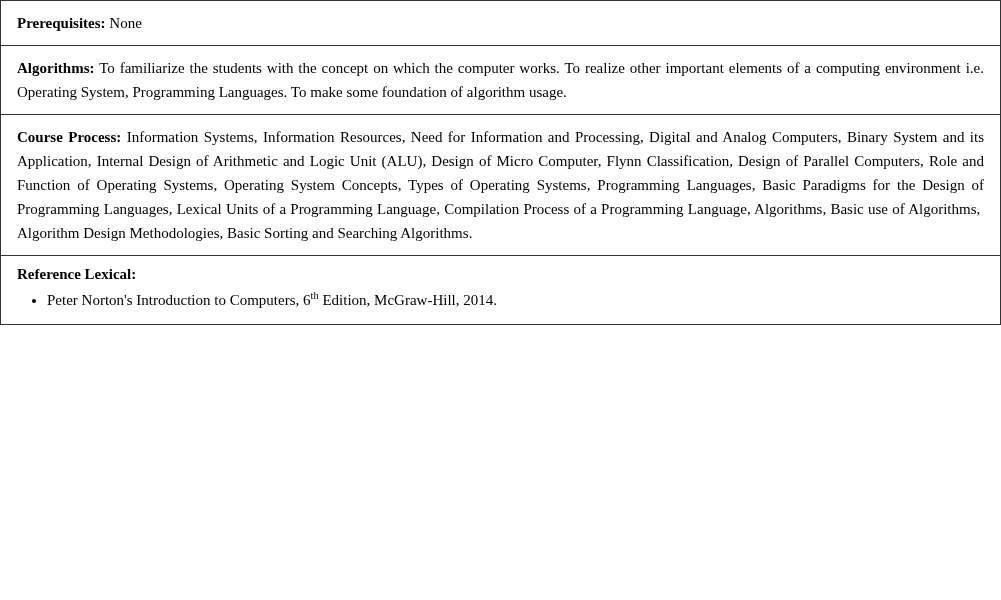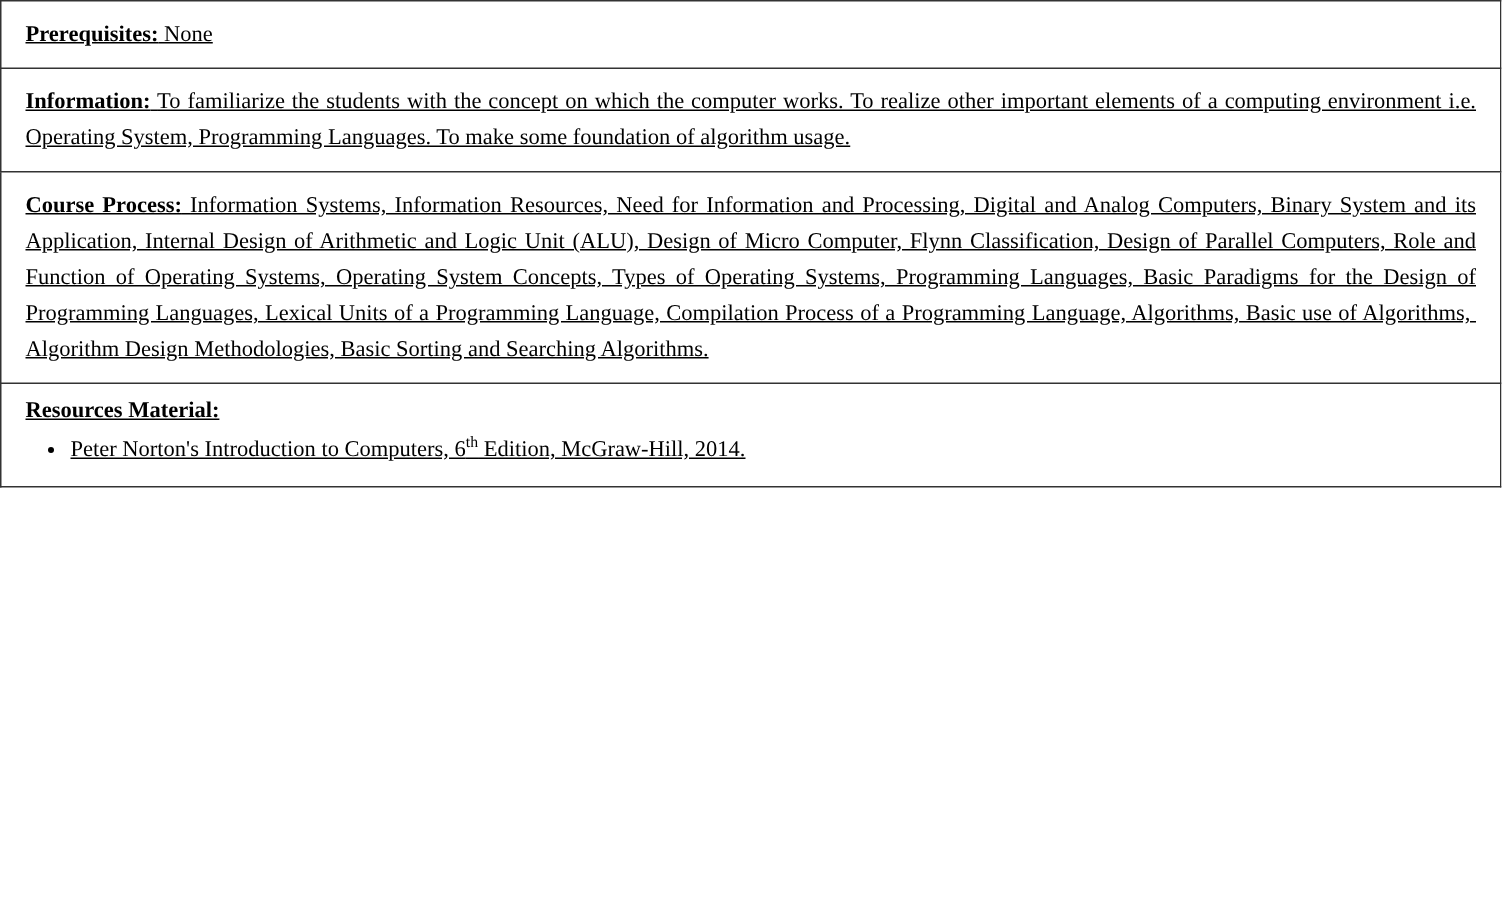--- a/index.html
+++ b/index.html
@@ -13,21 +13,20 @@
       font-size: 15px;
       background: #fff;
       color: #000;
       width: 1001px;
       min-height: 600px;
     }
 
     .outer-table {
       width: 100%;
       border-collapse: collapse;
-      text-decoration: underline;
     }
 
     .outer-table td {
       border: 1.5px solid #333;
       padding: 10px 16px;
       vertical-align: top;
     }
 
     .section-text {
       text-align: justify;
@@ -63,39 +62,39 @@
       <p class="section-text">
         <span class="bold-label">Prerequisites:</span>
         <span>None</span>
       </p>
     </td>
   </tr>
 
   <tr>
     <td>
       <p class="section-text">
-        <span class="bold-label">Information:</span>
+        <span class="bold-label">Algorithms:</span>
         <span> To familiarize the students with the concept on which the computer works. To realize other important elements of a computing environment i.e. Operating System, Programming Languages. To make some foundation of algorithm usage.</span>
       </p>
     </td>
   </tr>
 
   <tr>
     <td>
       <p class="section-text">
         <span class="bold-label">Course Process:</span>
         <span> Information Systems, Information Resources, Need for Information and Processing, Digital and Analog Computers, Binary System and its Application, Internal Design of Arithmetic and Logic Unit (ALU), Design of Micro Computer, Flynn Classification, Design of Parallel Computers, Role and Function of Operating Systems, Operating System Concepts, Types of Operating Systems, Programming Languages, Basic Paradigms for the Design of Programming Languages, Lexical Units of a Programming Language, Compilation Process of a Programming Language, Algorithms, Basic use of Algorithms,&nbsp; Algorithm Design Methodologies, Basic Sorting and Searching Algorithms.</span>
       </p>
     </td>
   </tr>
 
   <tr>
     <td>
       <p>
-        <span class="bold-label">Resources Material:</span>
+        <span class="bold-label">Reference Lexical:</span>
       </p>
       <ul class="ref-list">
         <li>
           <span>Peter Norton's Introduction to Computers, 6<sup>th</sup> Edition, McGraw-Hill, 2014.</span>
         </li>
       </ul>
     </td>
   </tr>
 </tbody>
   </table>

